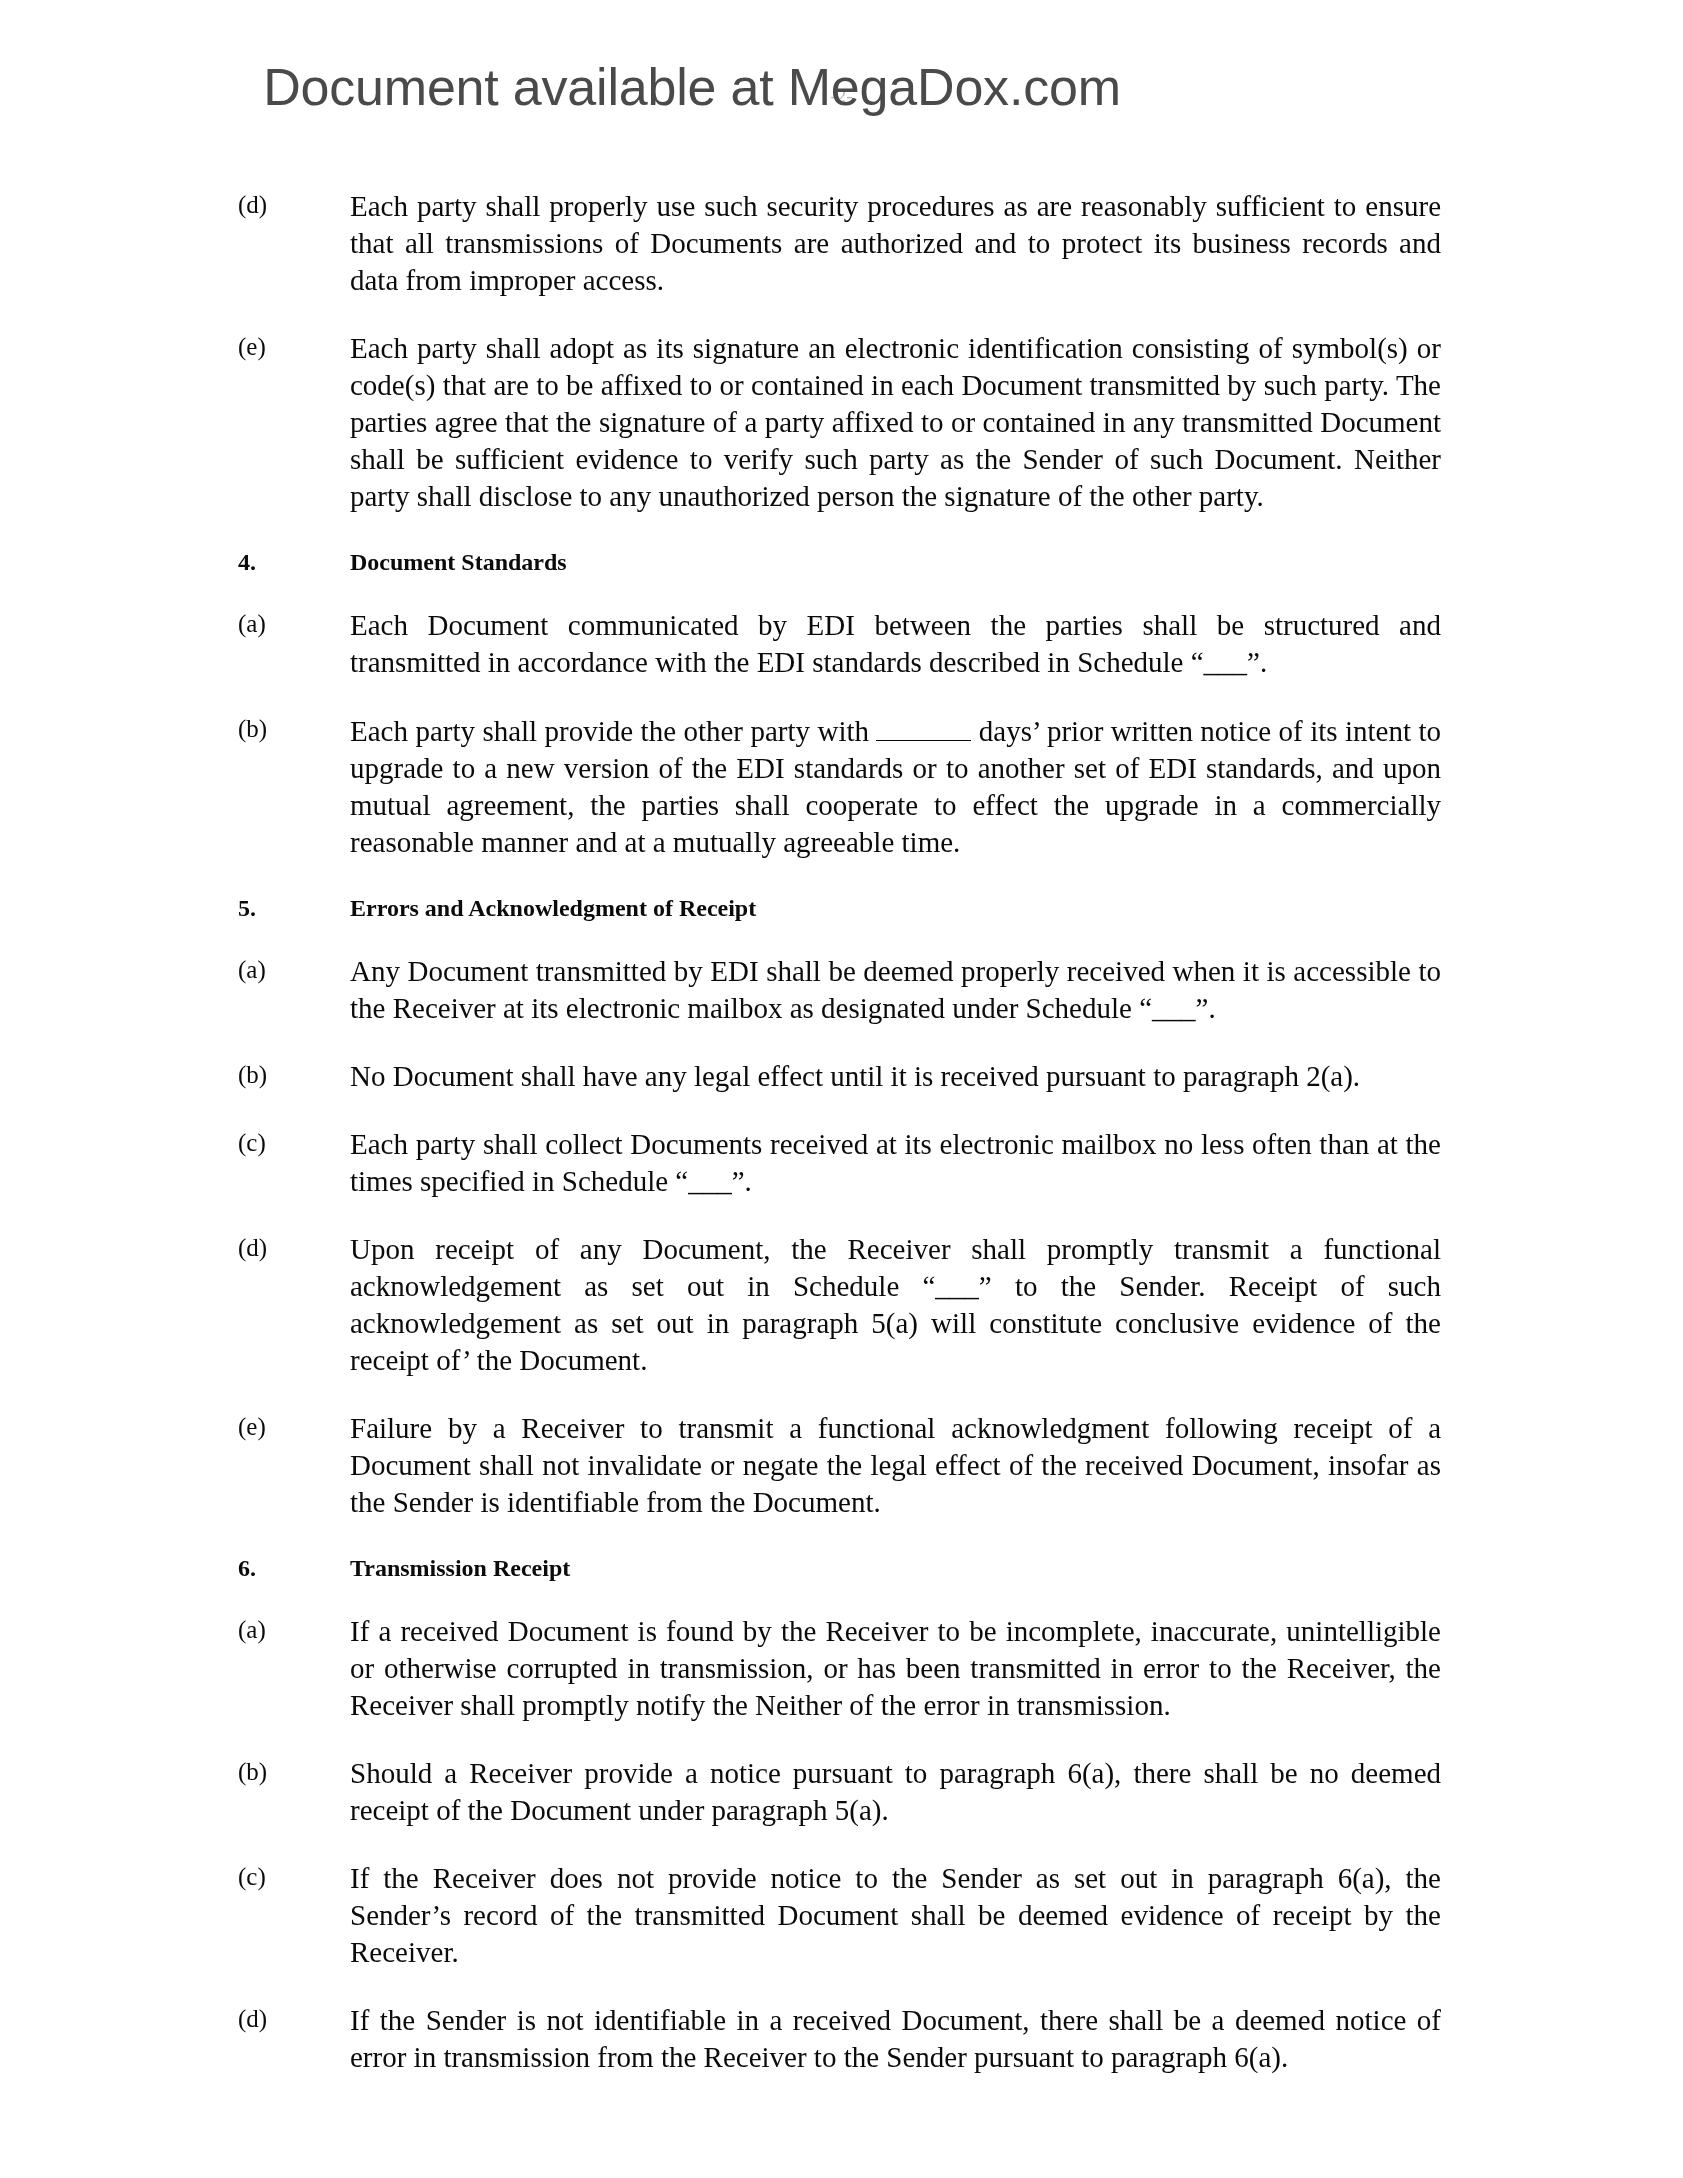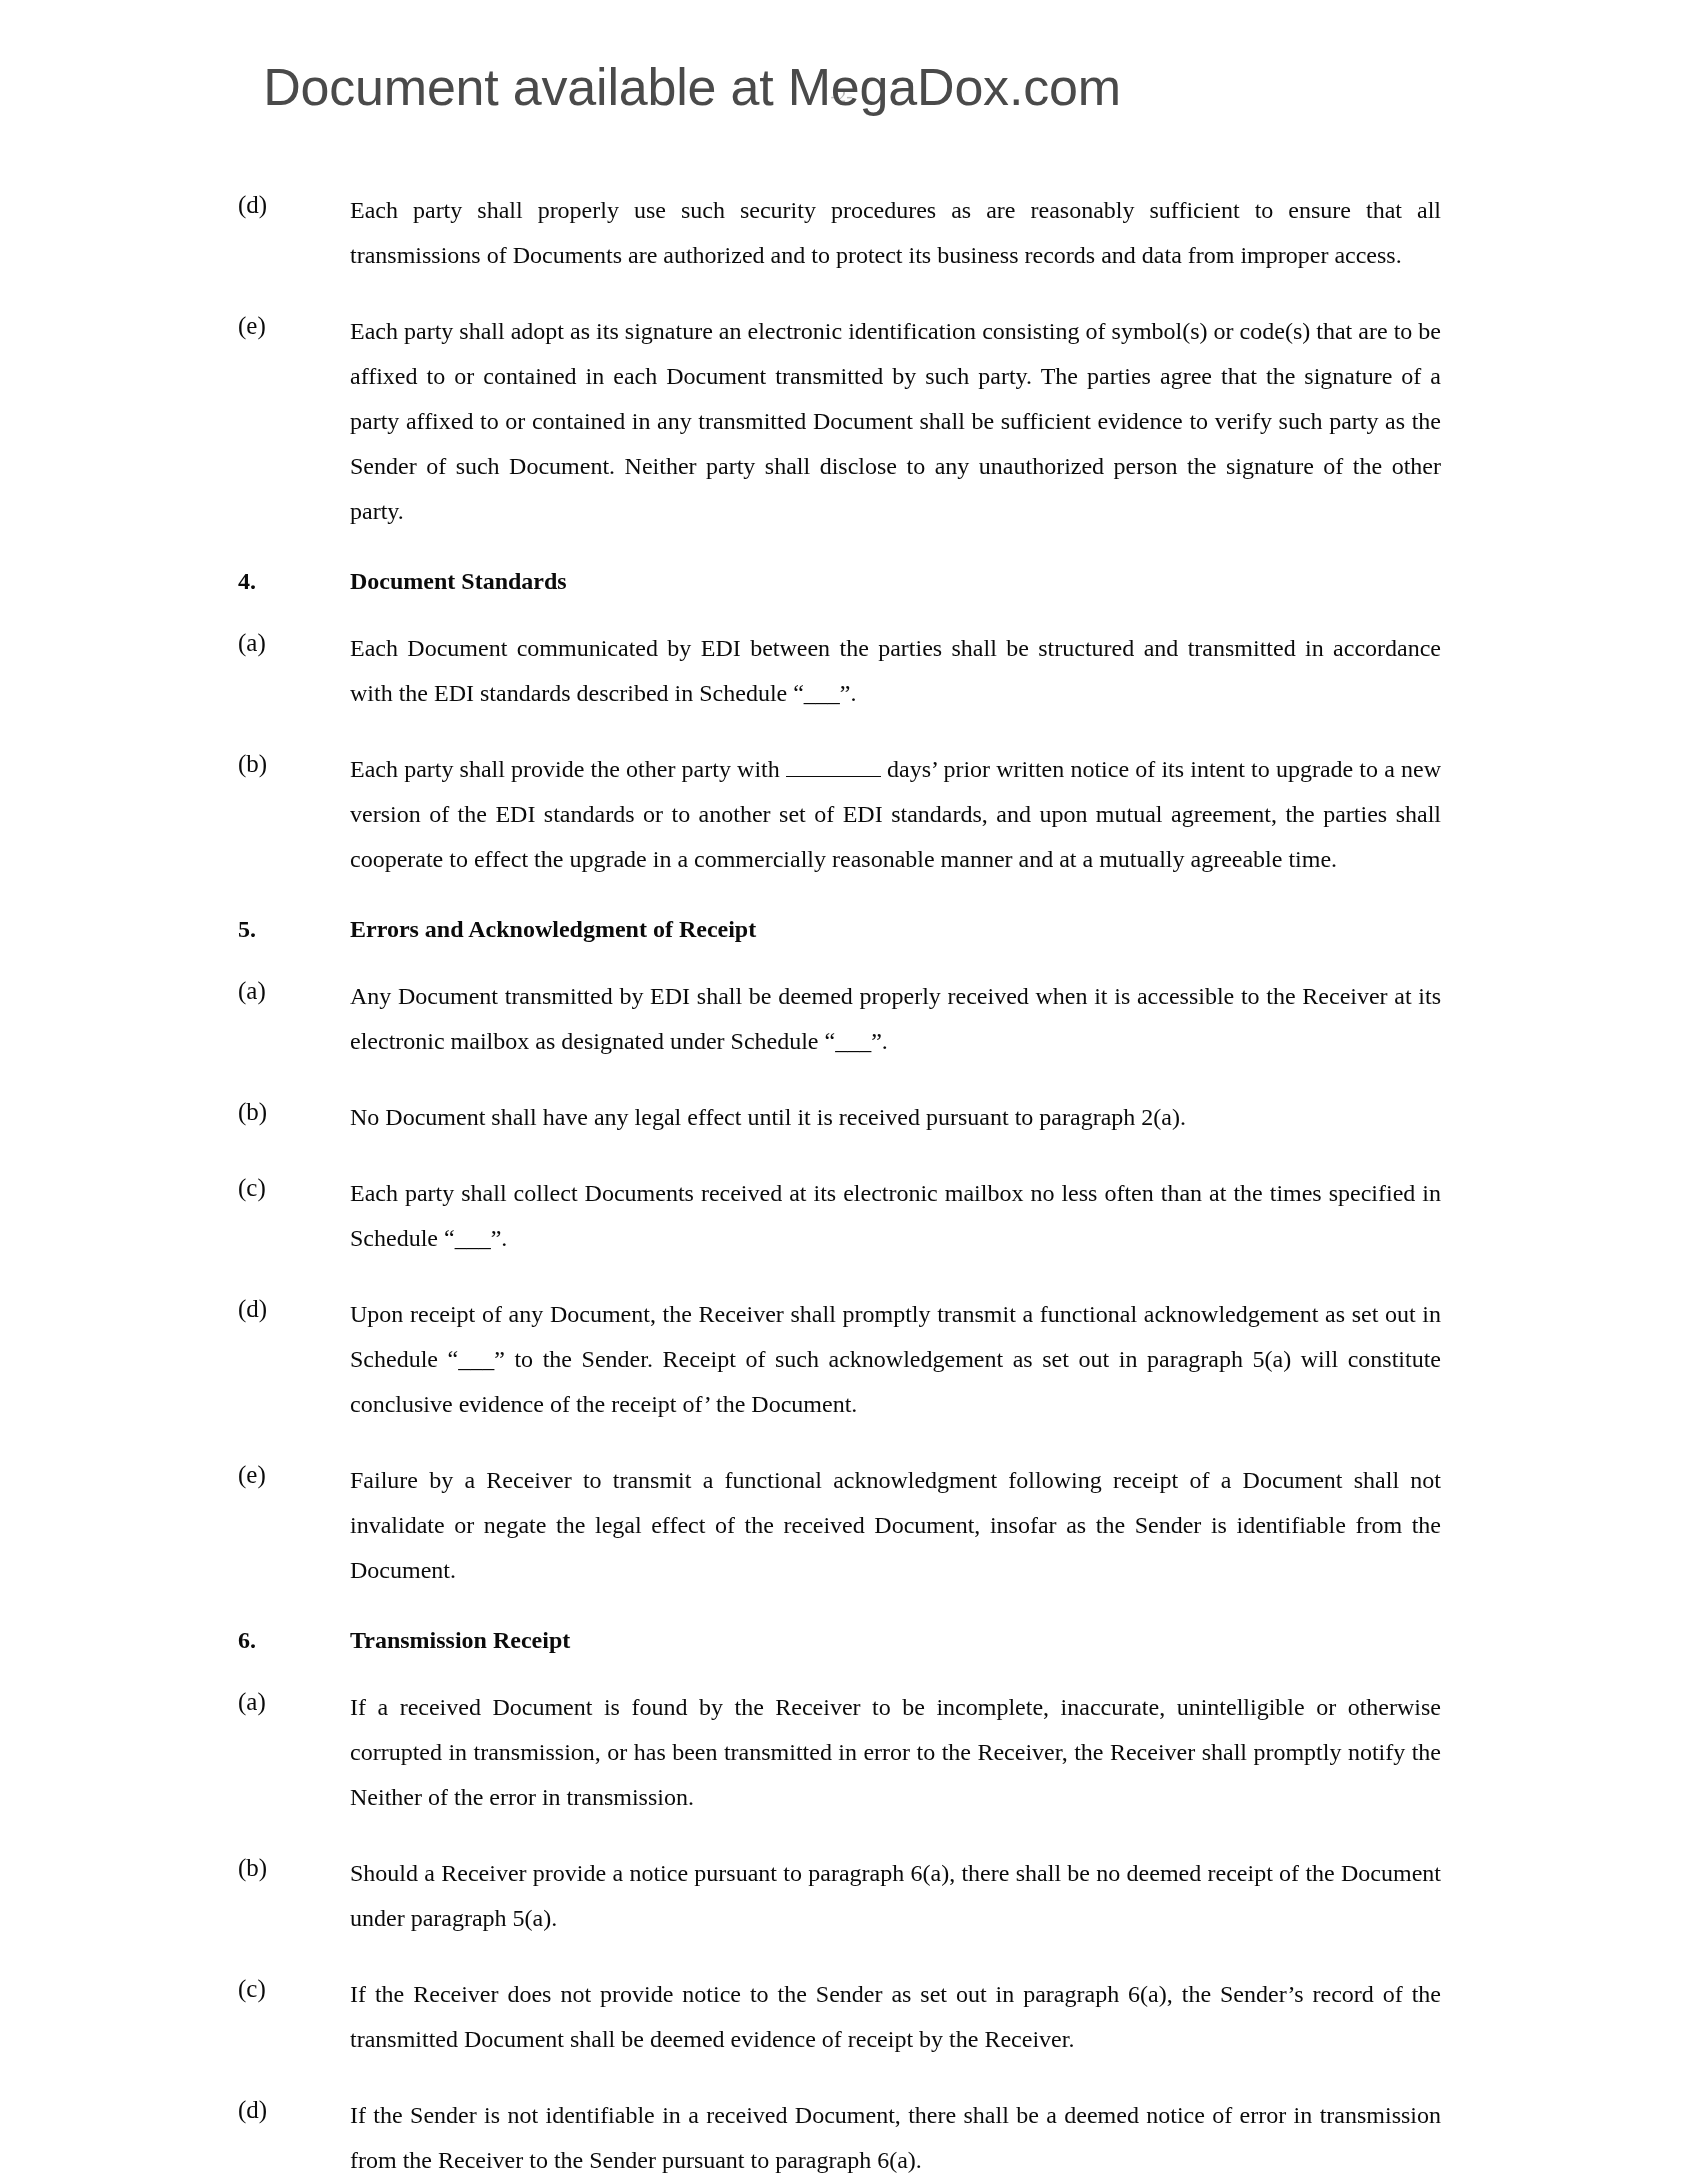--- a/index.html
+++ b/index.html
@@ -65,22 +65,22 @@
   .marker {
     flex: 0 0 auto;
     width: 112px;
     font-size: 25px;
     line-height: 33px;
     font-family: "Liberation Serif", serif;
   }
 
   .body-text {
     flex: 1 1 auto;
-    font-size: 24px;
-    line-height: 45px;
+    font-size: 29px;
+    line-height: 37px;
     text-align: justify;
     text-justify: inter-word;
     hyphens: none;
   }
 
   
   .block.heading {
     margin-top: 14px;
     margin-bottom: 29px;
   }

